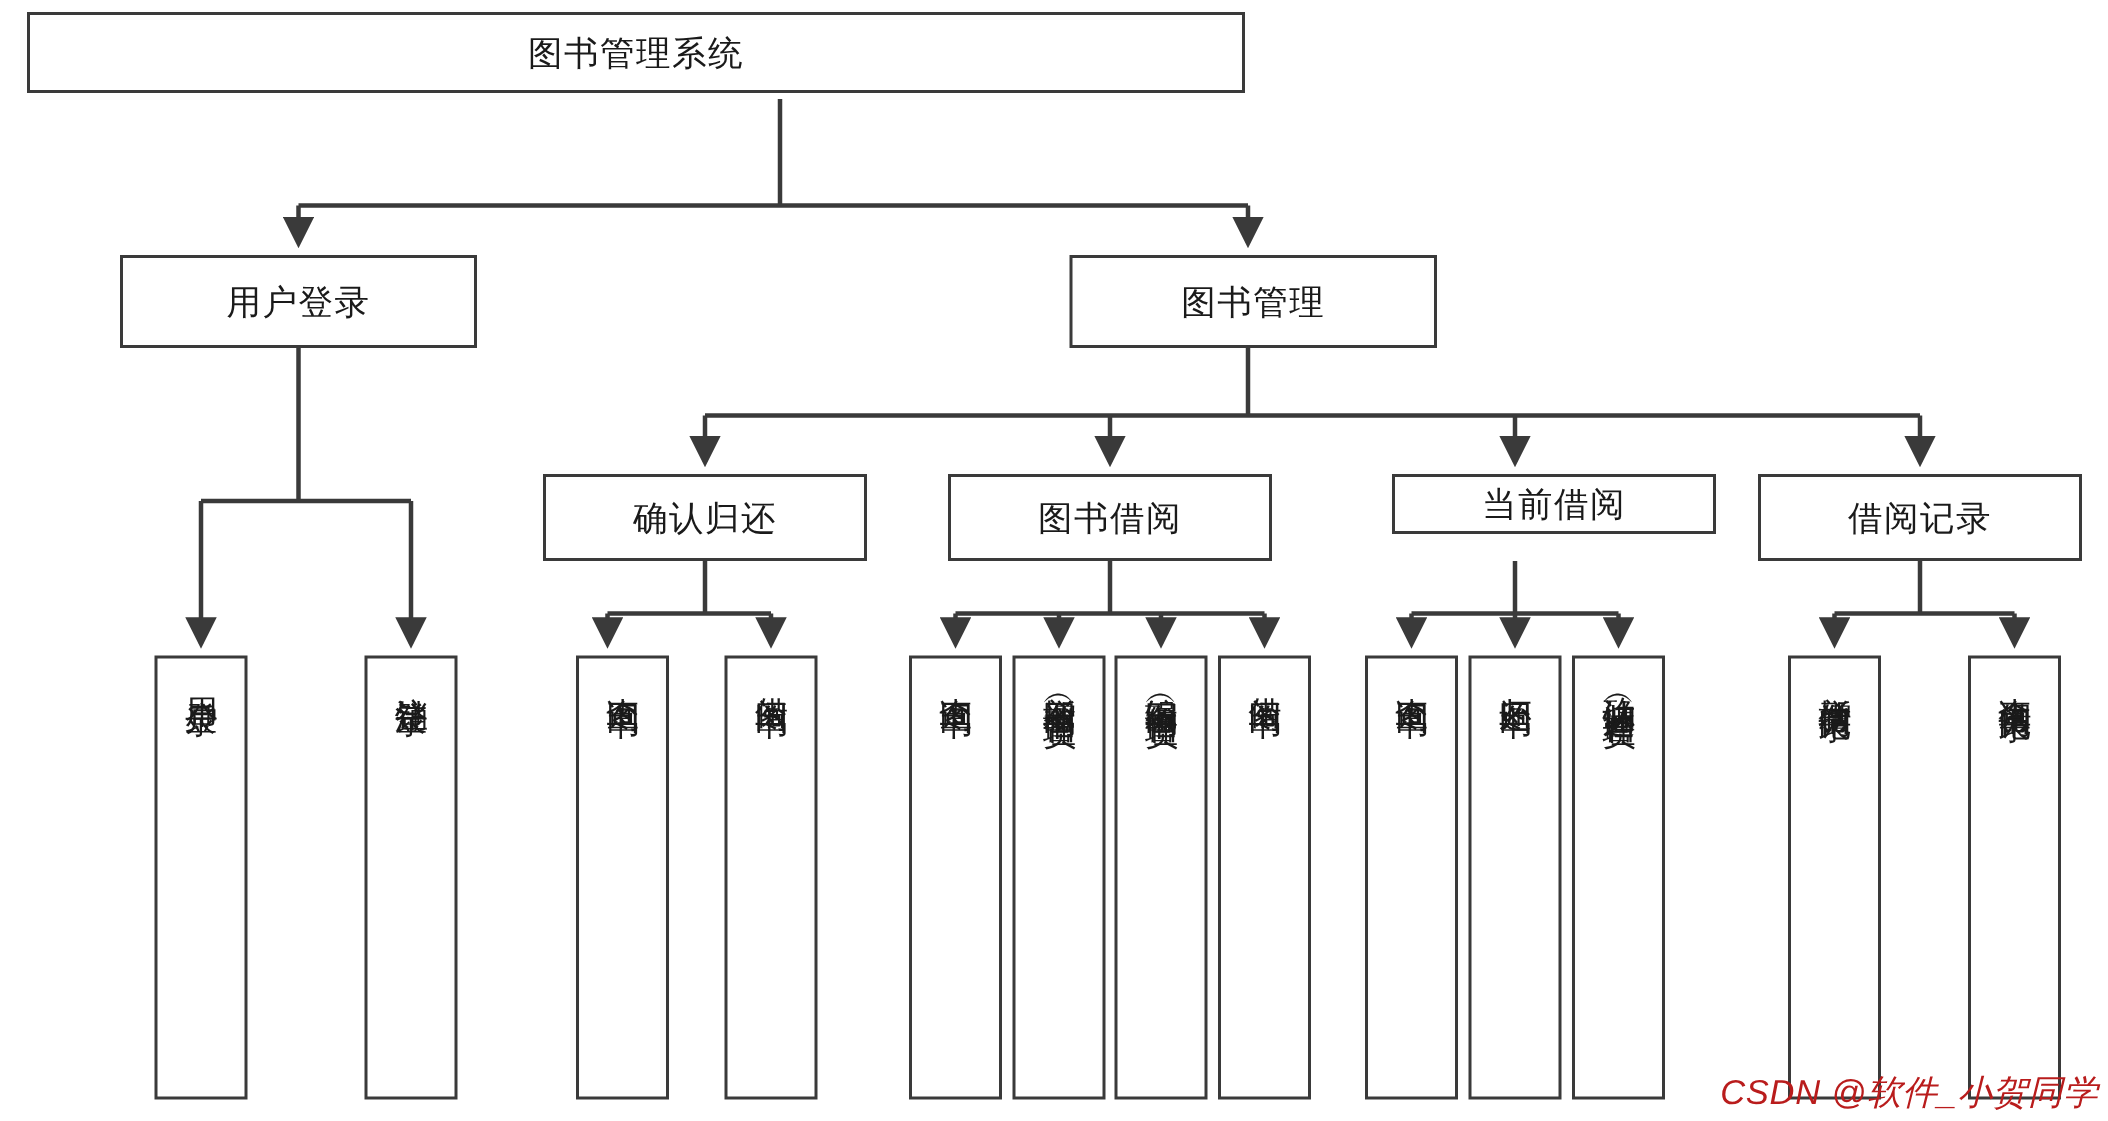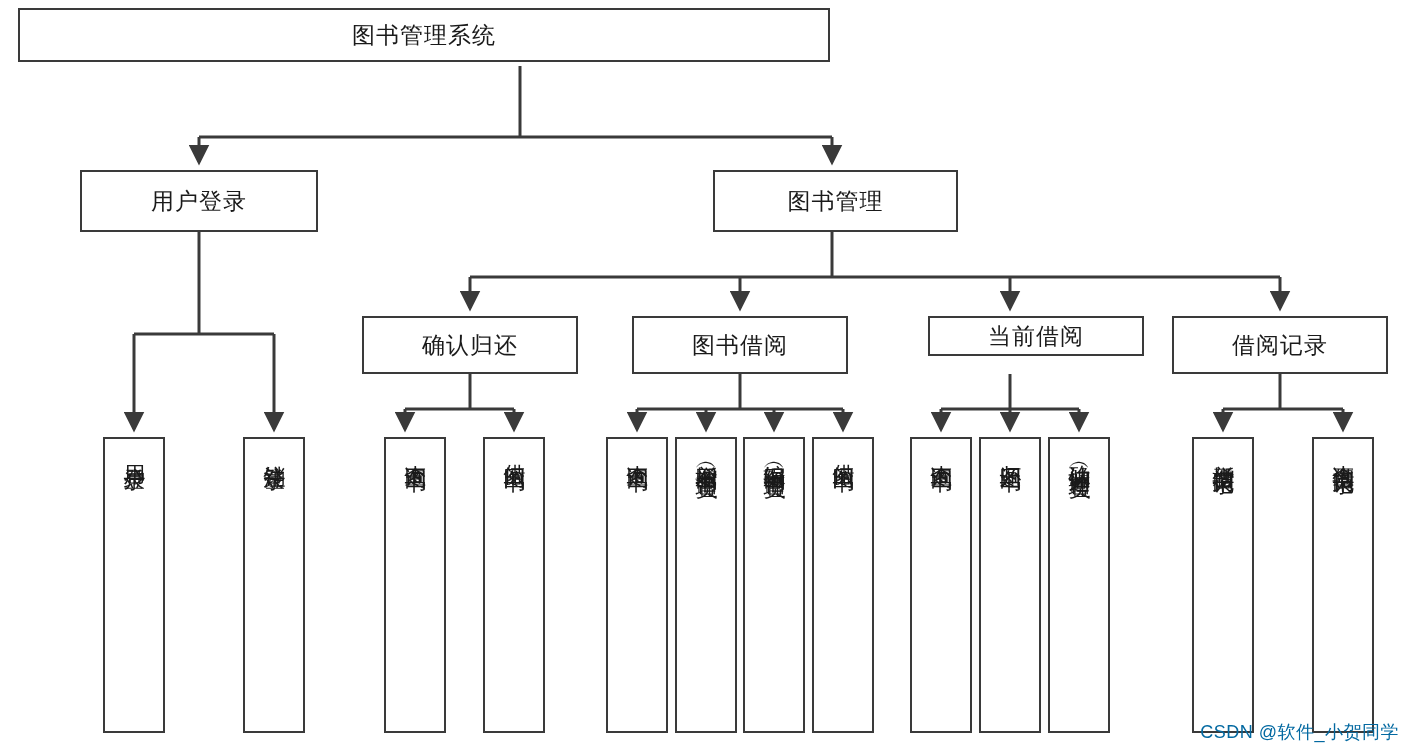--- a/index.html
+++ b/index.html
@@ -54,24 +54,25 @@
     text-orientation: upright;
     font-size: 22px;
     line-height: 1.22;
     letter-spacing: 2px;
     white-space: nowrap;
   }
   .watermark {
     position: absolute;
     right: 6px;
     bottom: 3px;
-    font-size: 18px;
-    color: #0369a1;
+    font-size: 23px;
+    color: #b91c1c;
     white-space: nowrap;
     letter-spacing: 0.5px;
+    font-style: italic;
   }
 </style>
 </head>
 <body>
 
 <div id="canvas">
 
   <svg class="edges" viewBox="0 0 1405 747" xmlns="http://www.w3.org/2000/svg">
     <defs>
       <marker id="arrow" viewBox="0 0 12 12" refX="10" refY="6" markerWidth="7" markerHeight="7" orient="auto-start-reverse">

